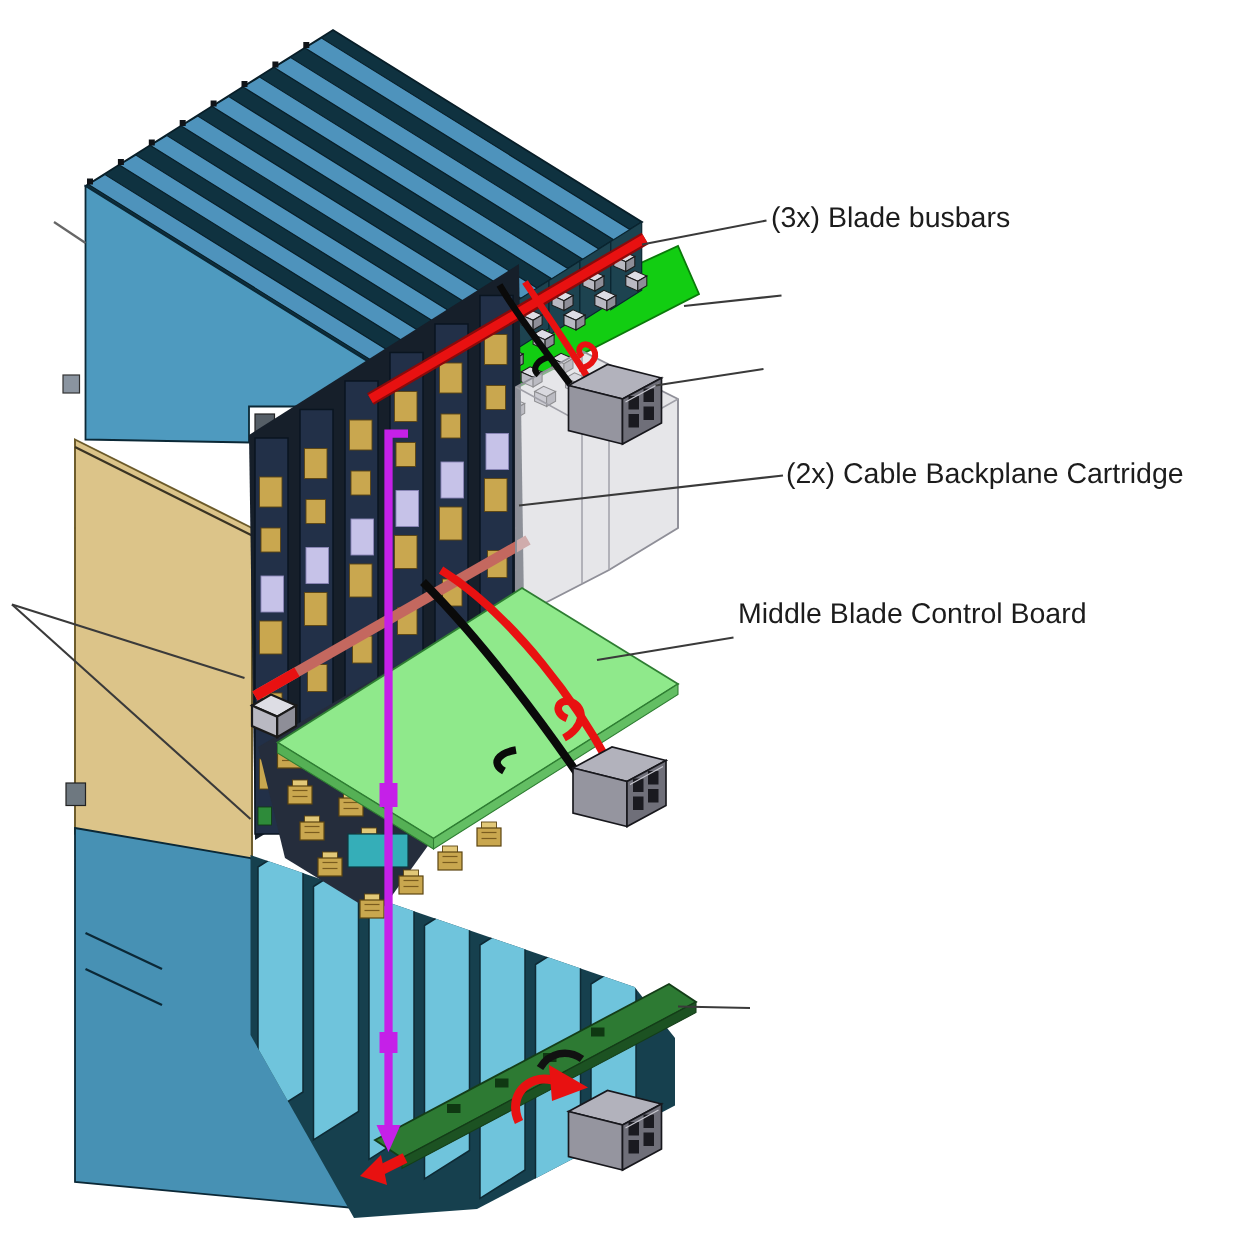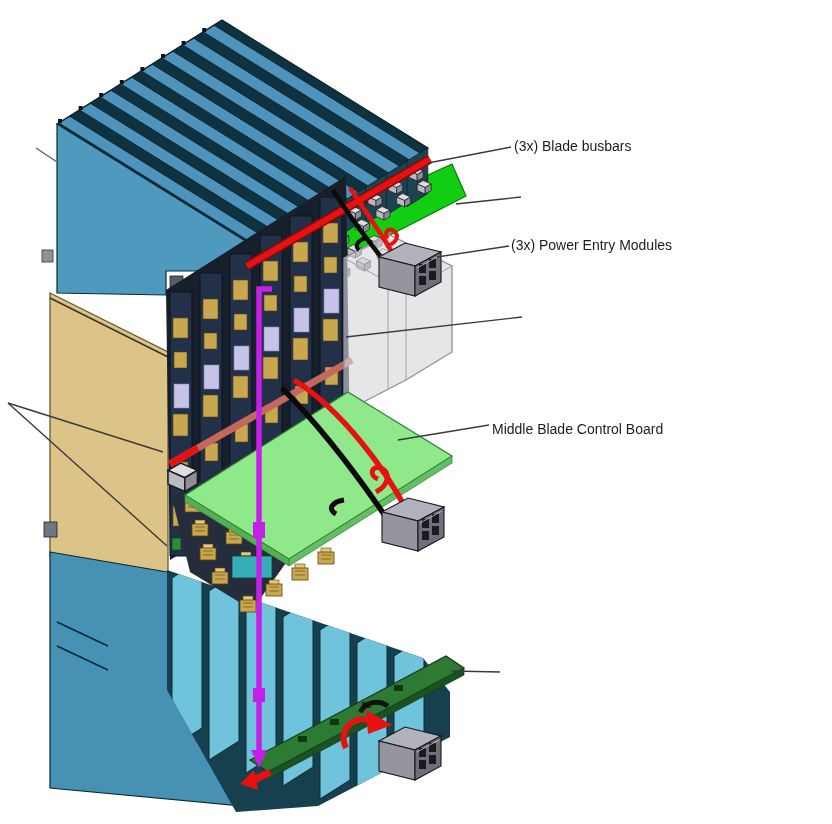--- a/index.html
+++ b/index.html
@@ -1,19 +1,19 @@
 <!DOCTYPE html>
 <html><head>
 <meta charset="utf-8">
 <style>
   html,body{margin:0;padding:0;background:#ffffff;}
   #canvas{position:relative;width:832px;height:824px;background:#ffffff;overflow:hidden;
           font-family:"Liberation Sans", sans-serif;}
   #scene{position:absolute;left:0;top:0;}
-  .callout{position:absolute;font-size:14px;line-height:22px;color:#1c1c1c;white-space:nowrap;}
+  .callout{position:absolute;font-size:19px;line-height:22px;color:#1c1c1c;white-space:nowrap;}
 </style>
 </head>
 <body>
 
 <div id="canvas">
 <svg id="scene" width="832" height="824" viewBox="0 0 832 824">
   <defs>
     <g id="conn">
       <polygon points="0,4 6,0.5 14,4 8,7.5" fill="#DDDDE4" stroke="#1A1A1A" stroke-width="0.7"></polygon>
       <polygon points="0,4 8,7.5 8,14 0,10.5" fill="#B9B9C2" stroke="#1A1A1A" stroke-width="0.7"></polygon>
@@ -256,15 +256,15 @@
     <line x1="509" y1="246" x2="437" y2="257"></line>
     <line x1="522" y1="317" x2="346" y2="337"></line>
     <line x1="489" y1="425" x2="398" y2="440"></line>
     <line x1="500" y1="672" x2="452" y2="671"></line>
     <line x1="8" y1="403" x2="163" y2="452"></line>
     <line x1="8" y1="403" x2="167" y2="546"></line>
   </g>
 </svg>
 
 <div class="callout" style="left:514px;top:135px">(3x) Blade busbars</div>
-<div class="callout" style="left:511px;top:234px">(3x) Power Entry Modules</div>
-<div class="callout" style="left:492px;top:418px">Middle Blade Control Board</div>
+<div class="callout" style="left:524px;top:306px">(2x) Cable Backplane Cartridge</div>
+<div class="callout" style="left:492px;top:399px">Middle Blade Control Board</div>
 </div>
 
 </body></html>

